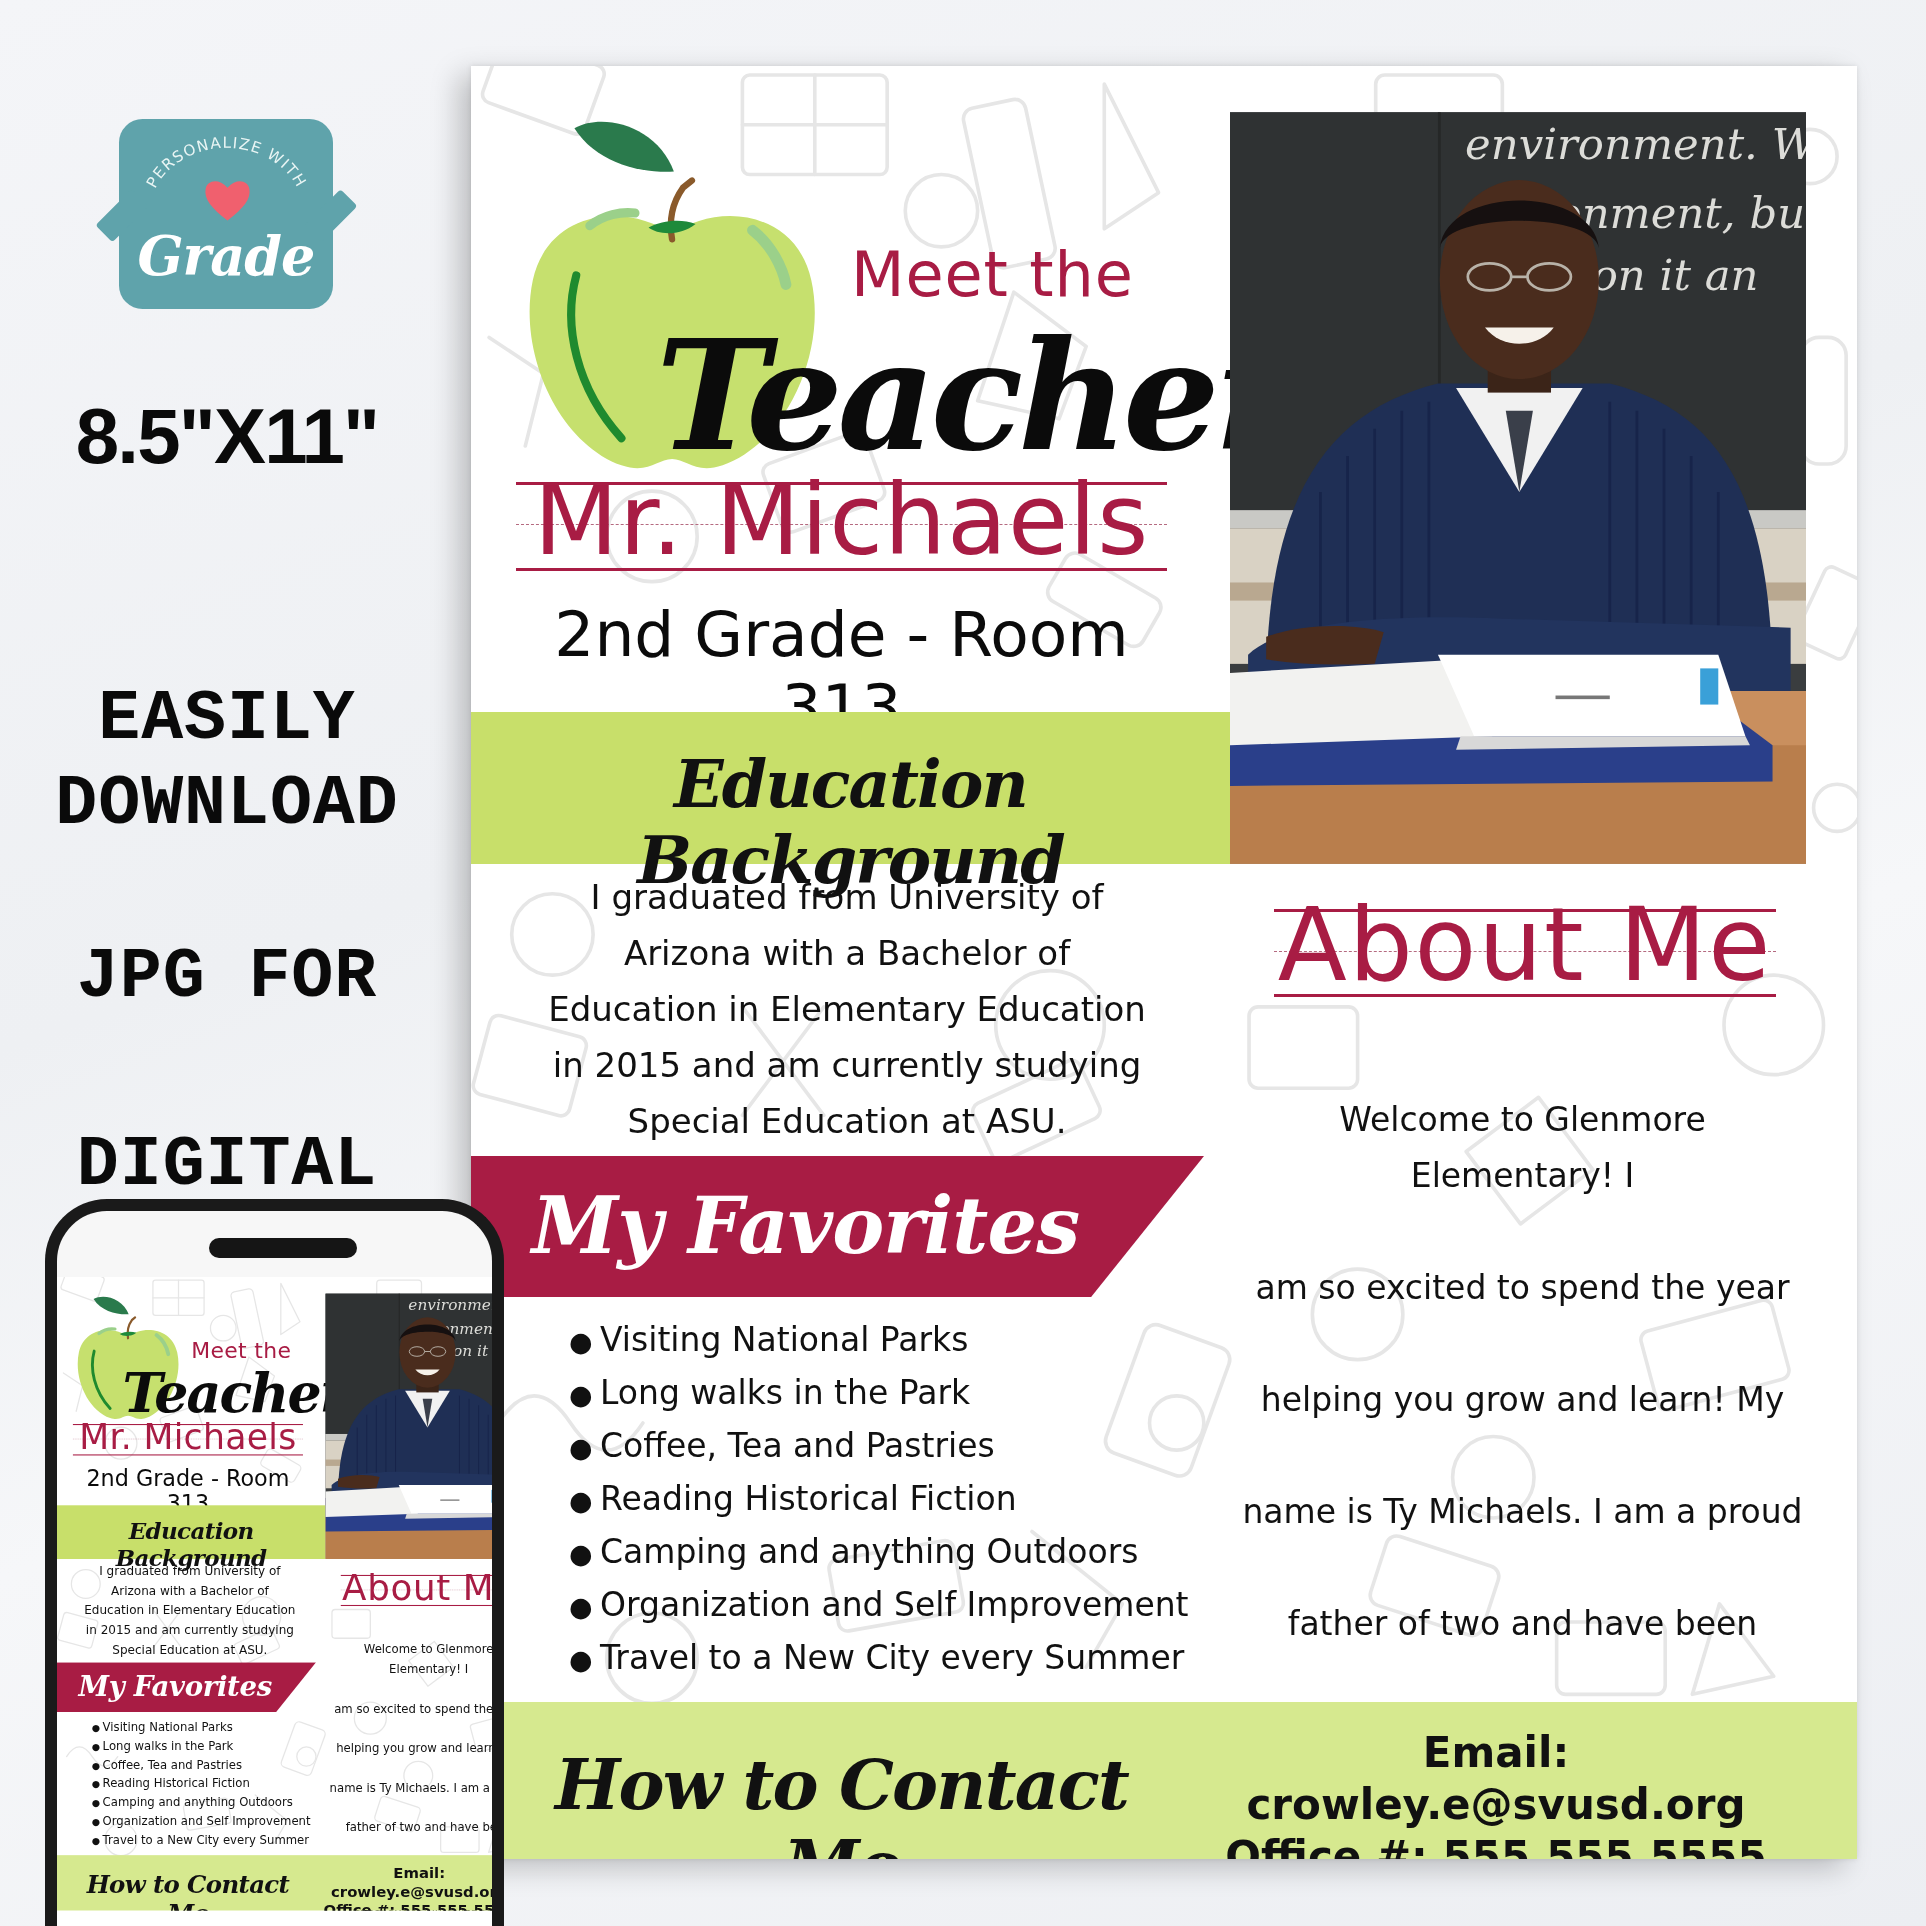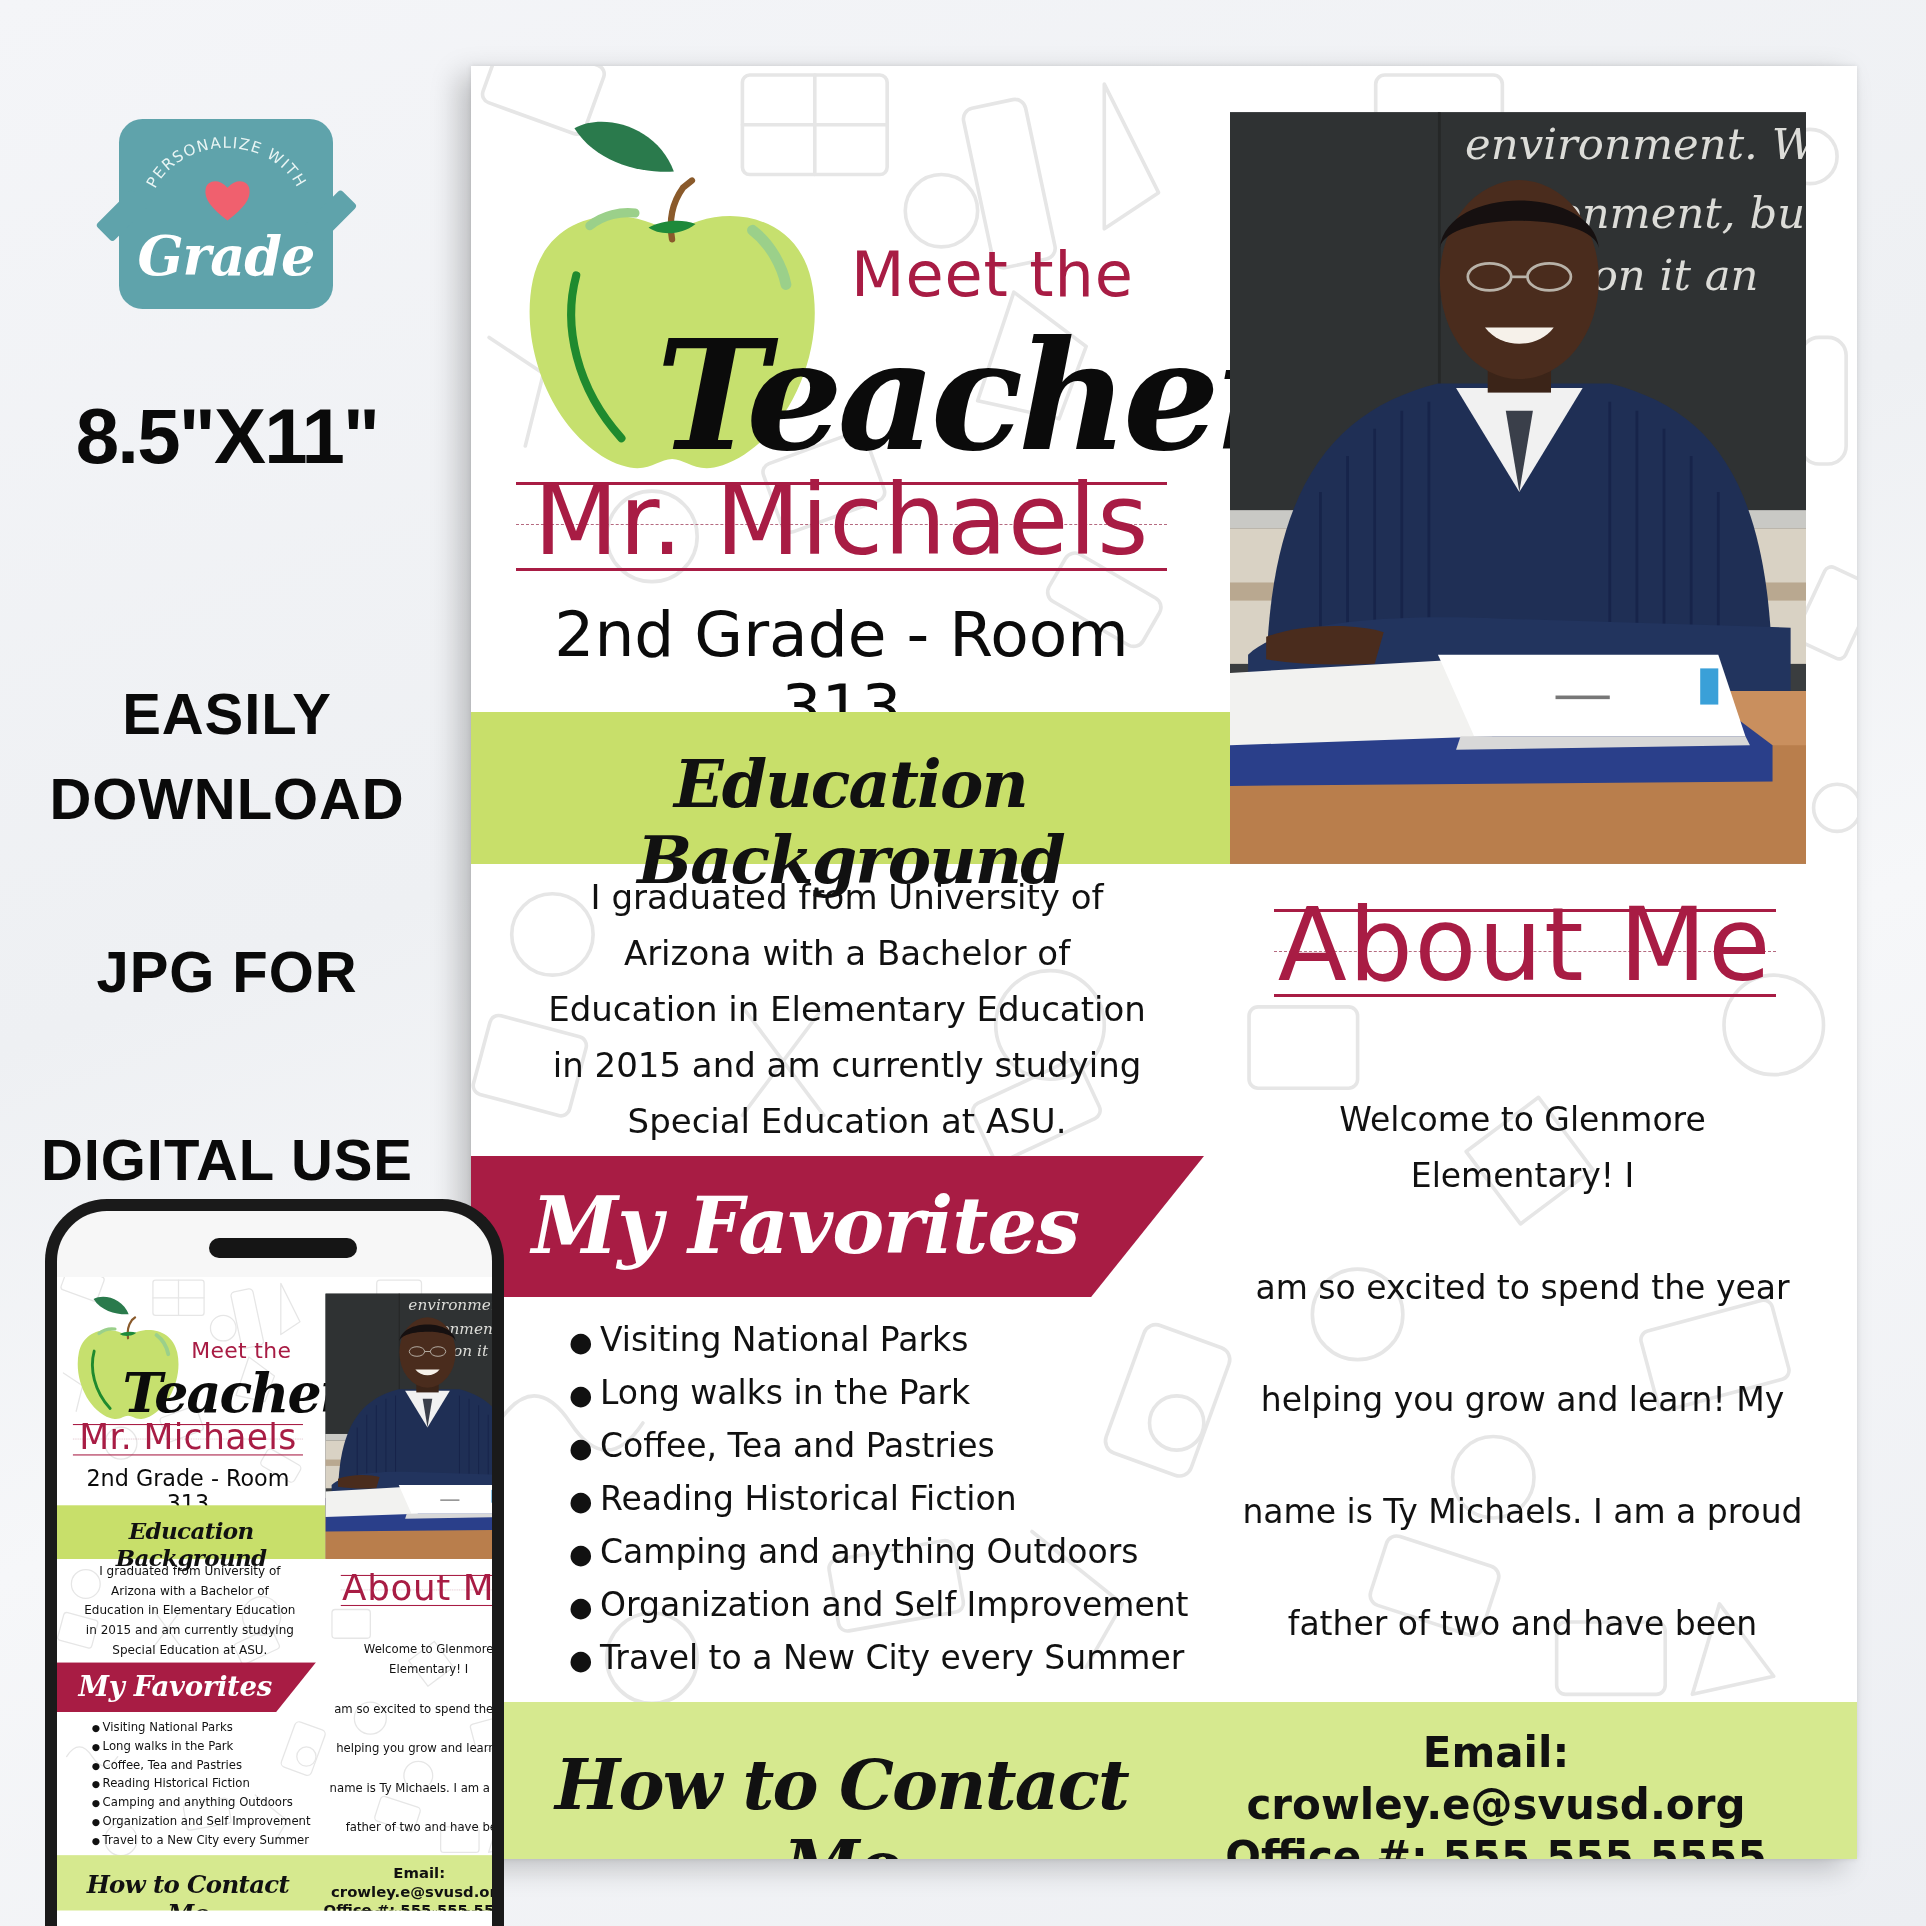--- a/index.html
+++ b/index.html
@@ -35,21 +35,21 @@
     position: absolute; left: 0; right: 0; top: 105px; text-align: center;
     color: #fff; font-family: "DejaVu Serif", serif; font-style: italic; font-weight: bold;
     font-size: 54px; letter-spacing: -0.9px;
   }
 
   .promo-line {
     position: absolute; left: 0; width: 454px; text-align: center;
     font-family: "Liberation Sans", sans-serif; font-weight: bold; color: #0a0a0a;
   }
   .promo-size { top: 391px; font-size: 78px; letter-spacing: -1.8px; }
-  .promo-feat { font-size: 58px; letter-spacing: 0.9px; }
+  .promo-feat { font-size: 70px; letter-spacing: 0.9px; font-family: Liberation Mono, monospace; }
 
   
   .page {
     left: 471px; top: 66px; width: 1386px; height: 1793px;
     background: #ffffff;
     box-shadow: -12.7px 9px 27px rgba(0,0,0,0.22), 0 0 5.4px rgba(0,0,0,0.1);
     overflow: hidden;
   }
   .doodles { position: absolute; left: 0; top: 0; width: 100%; height: 100%; }
 

